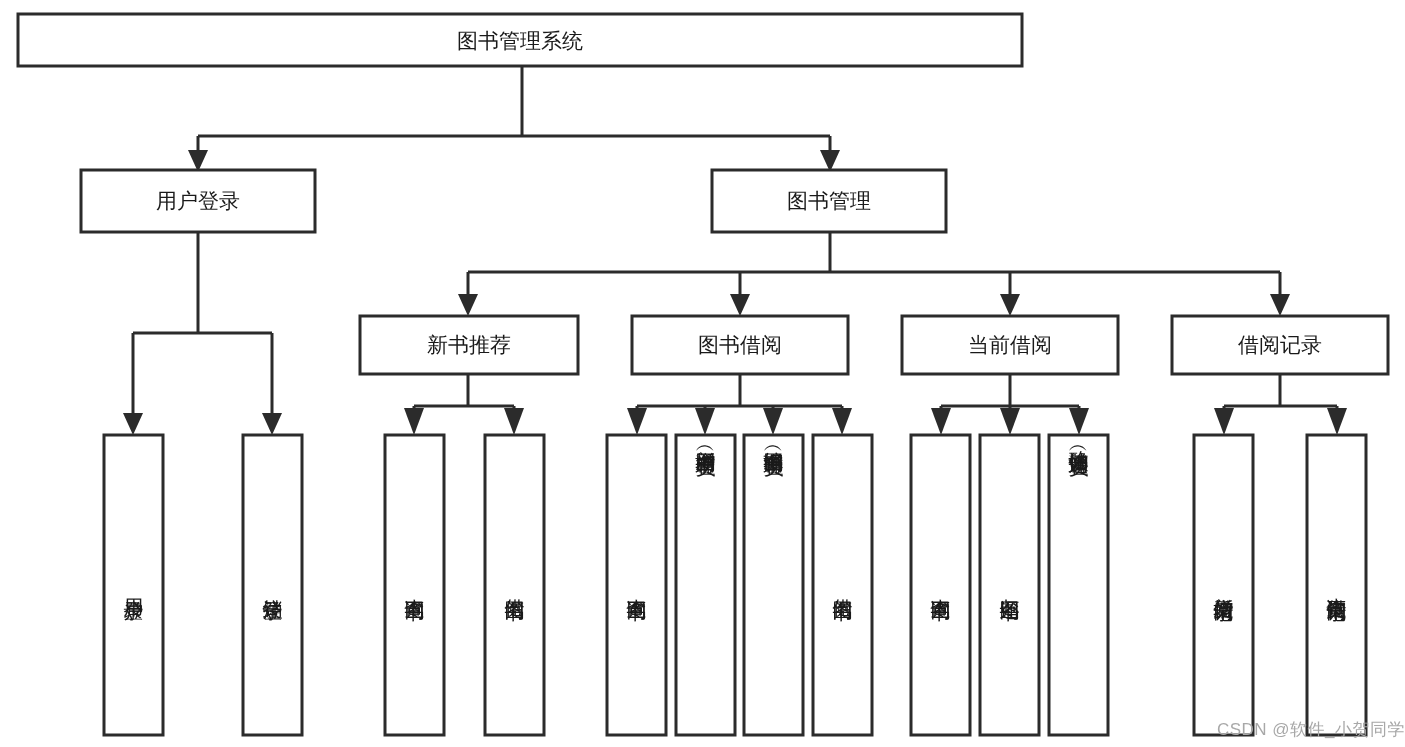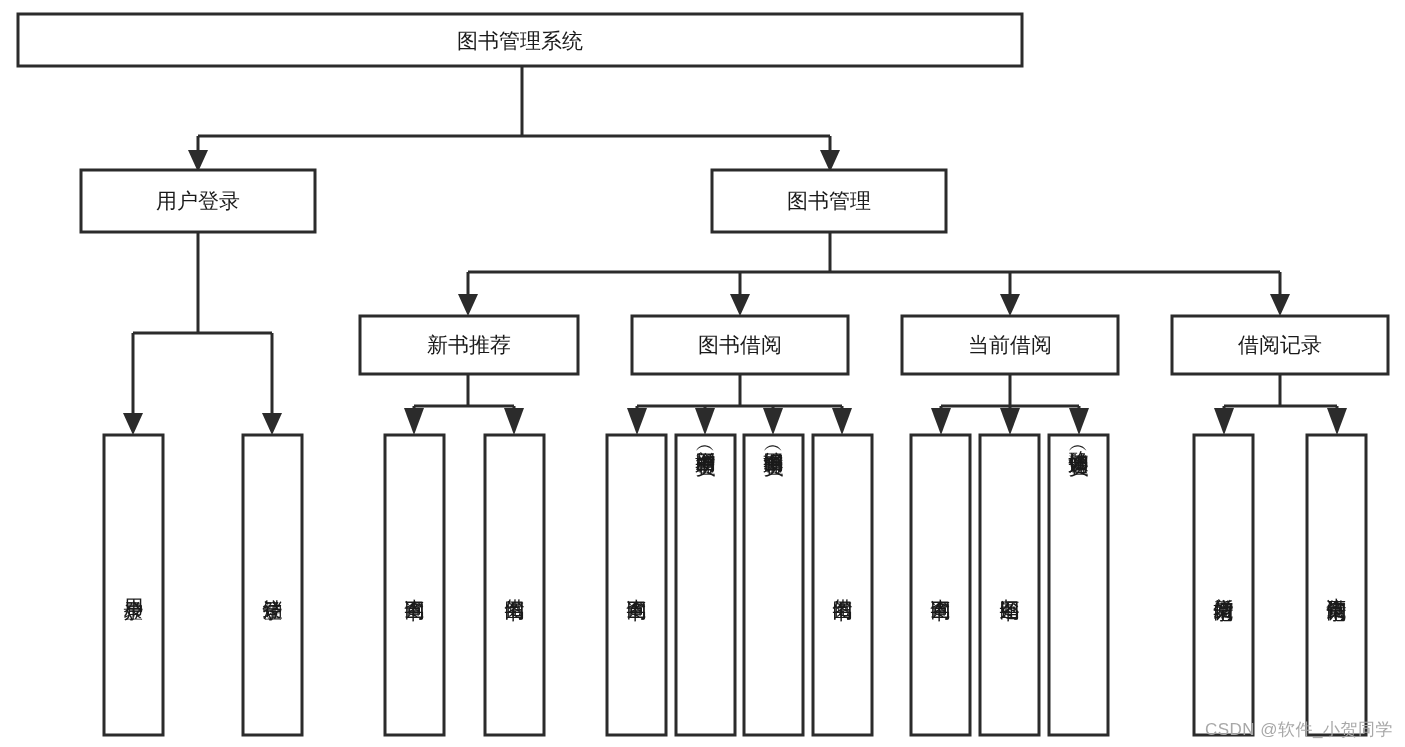--- a/index.html
+++ b/index.html
@@ -59,21 +59,21 @@
   }
   .vlabel-wrap {
     position: absolute;
     display: flex;
     align-items: center;
     justify-content: center;
     pointer-events: none;
   }
   .watermark {
     position: absolute;
-    right: 12px;
+    right: 0;
     bottom: 6px;
     font-family: "Liberation Sans", "DejaVu Sans", sans-serif;
     font-size: 17px;
     color: #a8a8a8;
     white-space: nowrap;
     letter-spacing: 0.5px;
   }
 </style>
 </head>
 <body>

